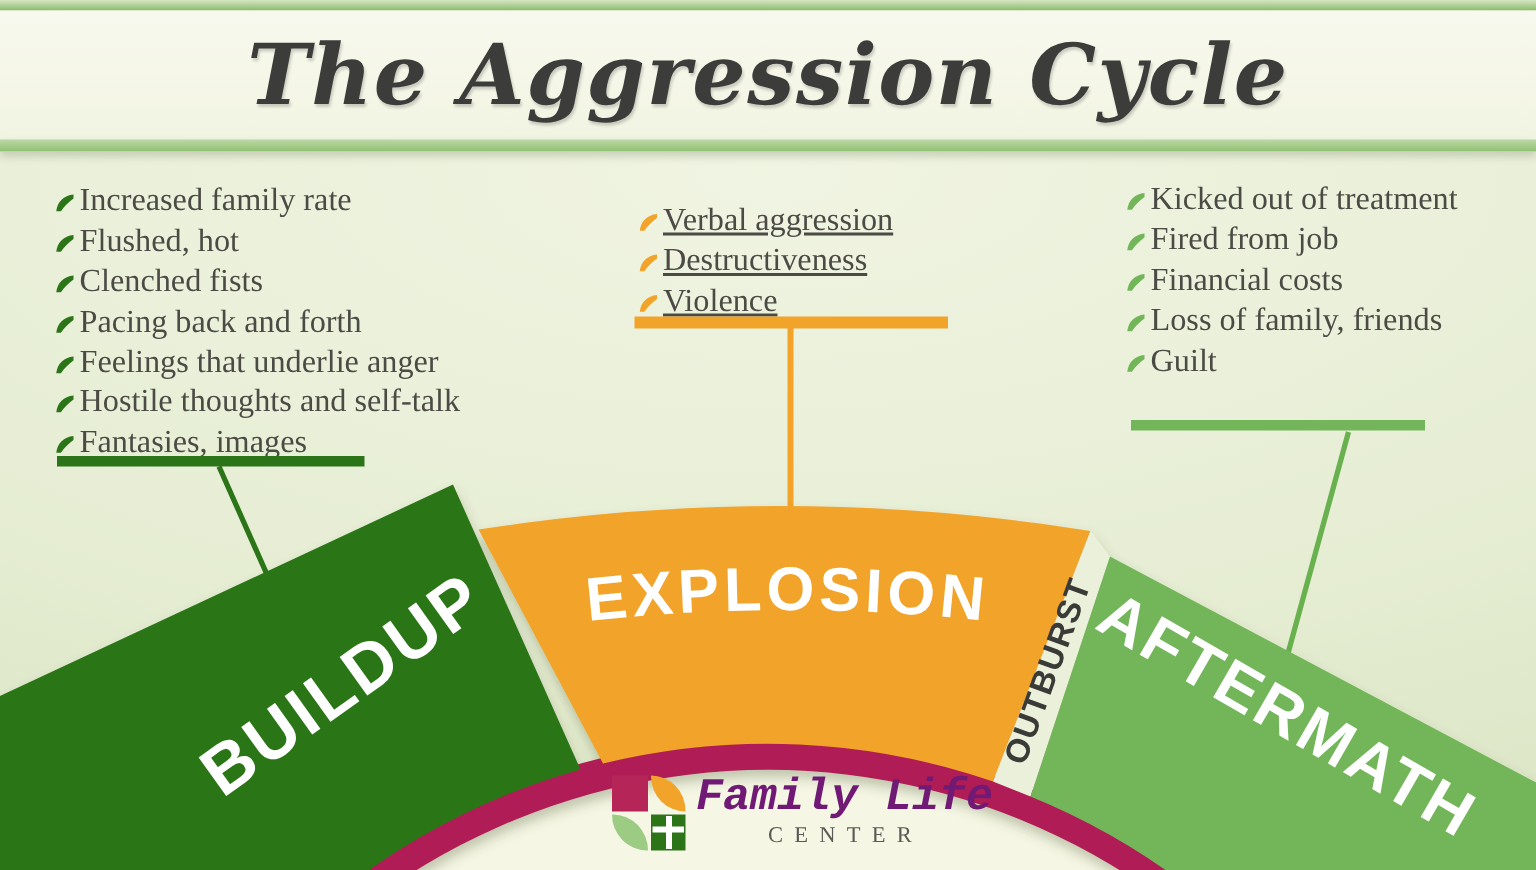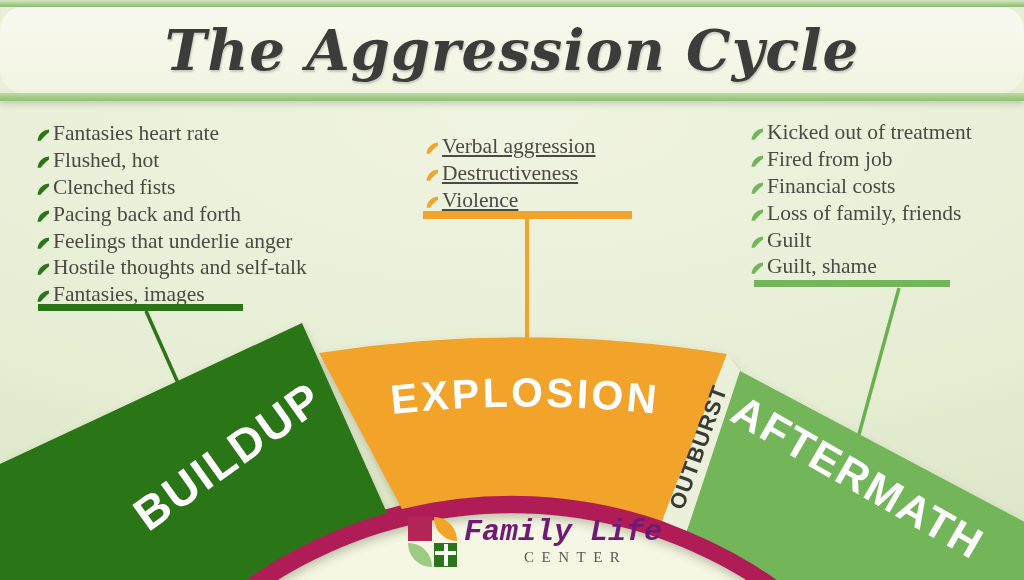--- a/index.html
+++ b/index.html
@@ -5,21 +5,21 @@
   html,body{margin:0;padding:0;}
   body{
     width:1024px;height:580px;position:relative;overflow:hidden;
     font-family:"Liberation Serif",serif;
     background: radial-gradient(ellipse 130% 95% at 50% 20%, #F0F4E2 0%, #E7EED5 50%, #D8E3C0 100%);
   }
   
   .header{position:absolute;top:0;left:0;right:0;height:101px;}
   .band-top{height:7px;background:linear-gradient(#d4e6c2,#8abb6c);}
   .header-mid{height:86px;background:linear-gradient(#f8f9ee,#f2f4e2);
-    display:flex;align-items:center;justify-content:center;border-radius:23px;}
+    display:flex;align-items:center;justify-content:center;}
   .band-bottom{height:8px;background:linear-gradient(#bcd9a6,#8fc071);
     box-shadow:0 3px 6px rgba(90,110,70,.28);}
   .title{
     font-family:"DejaVu Serif",serif;font-style:italic;font-weight:bold;
     font-size:56px;color:#3C3C3A;letter-spacing:1px;margin:0;line-height:1;
     text-shadow:1px 2px 2px rgba(0,0,0,.18);
   }
   
   .list{position:absolute;color:#4B4A44;font-size:21.5px;}
   .list ul{list-style:none;margin:0;padding:0;}
@@ -49,21 +49,21 @@
   .q{width:100%;height:100%;}
   .q-tl{background:#B52558;}
   .q-tr{background:#F2A42A;border-radius:0 100% 0 100%;}
   .q-bl{background:#9CCB83;border-radius:0 100% 0 100%;}
   .q-br{background:#2C7418;position:relative;}
   .cross-v{position:absolute;left:46%;top:6%;width:16%;height:88%;background:#fff;}
   .cross-h{position:absolute;top:32%;left:6%;width:88%;height:16%;background:#fff;}
   .logo-script{font-family:Liberation Mono, monospace;font-style:italic;font-weight:bold;
     font-size:30px;line-height:30px;color:#701a75;white-space:nowrap;}
   .logo-center-txt{font-family:"Liberation Serif",serif;font-size:15px;
-    letter-spacing:7.5px;color:#5A5A55;margin-left:60px;margin-top:2px;}
+    letter-spacing:7.5px;color:#5A5A55;margin-left:48px;margin-top:2px;}
 </style>
 </head>
 <body>
 
 <div class="header">
   <div class="band-top"></div>
   <div class="header-mid">
     <h1 class="title">The Aggression Cycle</h1>
   </div>
   <div class="band-bottom"></div>
@@ -105,21 +105,21 @@
 </svg>
 
 <div class="list list-left">
   <ul>
     <li>
         <span class="bul">
           <svg viewBox="0 0 14 14" class="fill-dg">
             <path d="M1.5,12.8 C2.2,6.5 6.5,2.2 13,1.6 L13,4.4 C9.8,6.8 7,9.6 4.6,12.8 Z"></path>
           </svg>
         </span>
-        <span>Fantasies heart rate</span>
+        <span>Increased family rate</span>
       </li>
     <li>
         <span class="bul">
           <svg viewBox="0 0 14 14" class="fill-dg">
             <path d="M1.5,12.8 C2.2,6.5 6.5,2.2 13,1.6 L13,4.4 C9.8,6.8 7,9.6 4.6,12.8 Z"></path>
           </svg>
         </span>
         <span>Flushed, hot</span>
       </li>
     <li>
@@ -230,28 +230,20 @@
         </span>
         <span>Loss of family, friends</span>
       </li>
     <li>
         <span class="bul">
           <svg viewBox="0 0 14 14" class="fill-lg">
             <path d="M1.5,12.8 C2.2,6.5 6.5,2.2 13,1.6 L13,4.4 C9.8,6.8 7,9.6 4.6,12.8 Z"></path>
           </svg>
         </span>
         <span>Guilt</span>
-      </li>
-    <li>
-        <span class="bul">
-          <svg viewBox="0 0 14 14" class="fill-lg">
-            <path d="M1.5,12.8 C2.2,6.5 6.5,2.2 13,1.6 L13,4.4 C9.8,6.8 7,9.6 4.6,12.8 Z"></path>
-          </svg>
-        </span>
-        <span>Guilt, shame</span>
       </li>
   </ul>
 </div>
 <div class="bar bar-right"></div>
 
 <div class="logo">
   <div class="logo-icon">
     <div class="q q-tl"></div>
     <div class="q q-tr"></div>
     <div class="q q-bl"></div>

